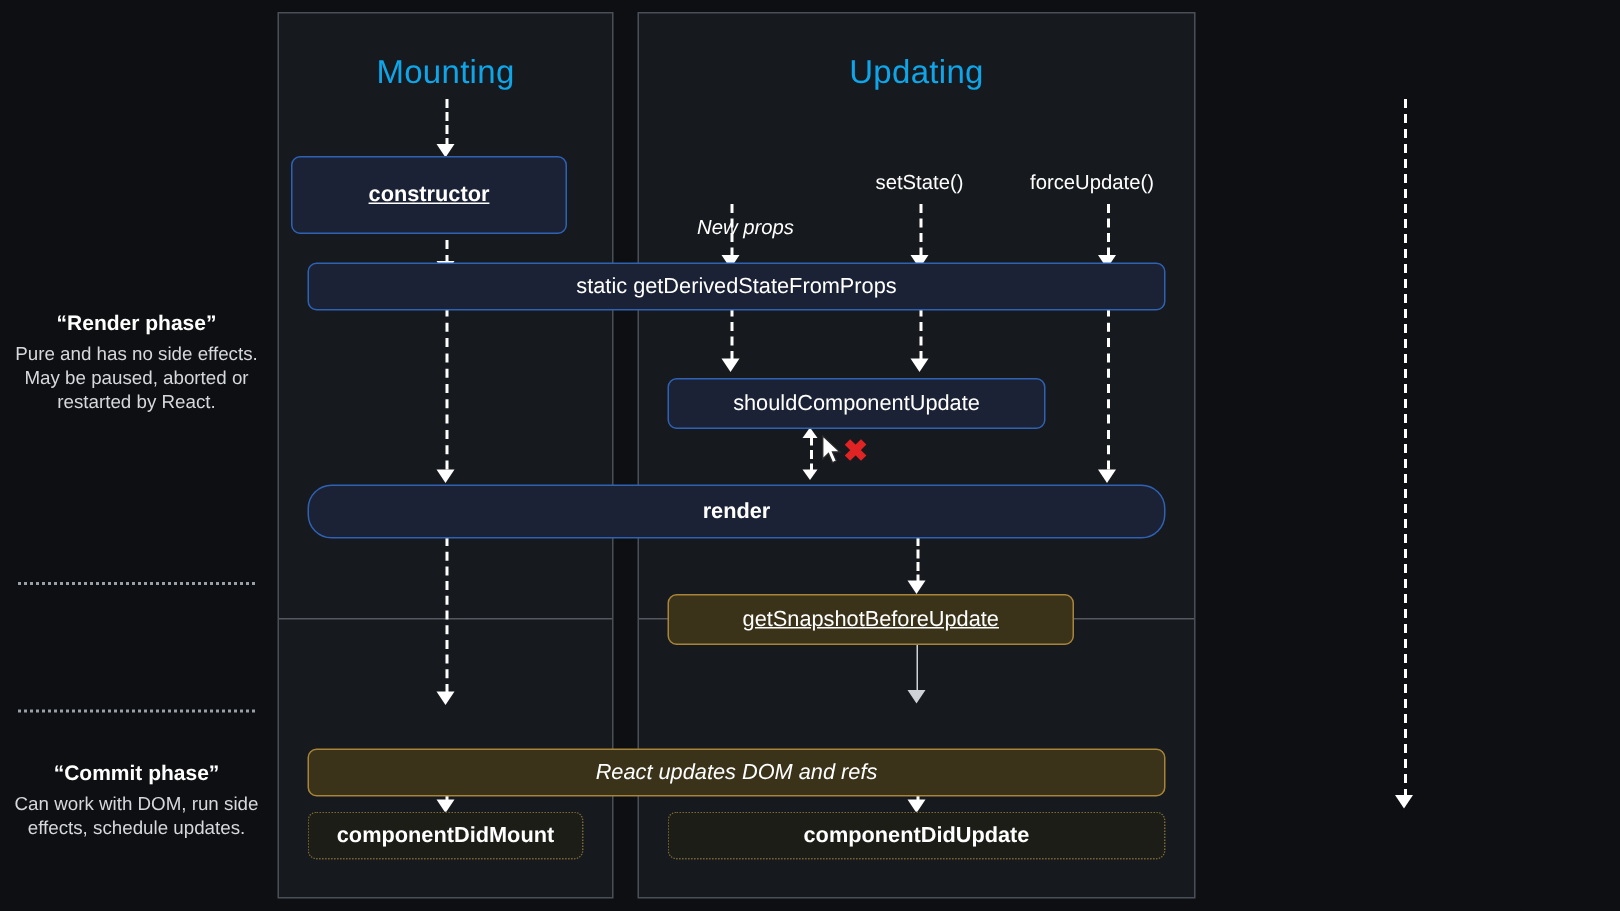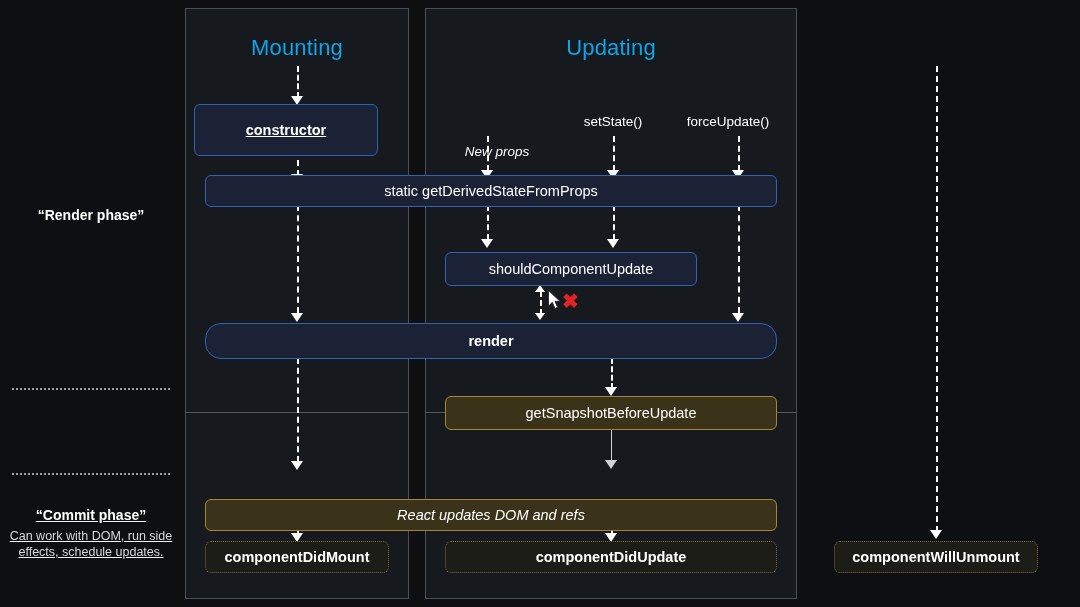--- a/index.html
+++ b/index.html
@@ -187,28 +187,29 @@
 </style>
 </head>
 <body>
 
 <div id="stage">
 
   <div id="legend">
 
     <div class="legend-block" style="top:186px;">
       <div class="legend-title">“Render phase”</div>
+      <div class="legend-body">Pure and has no side effects. May be paused, aborted or restarted by React.</div>
     </div>
 
     <div class="legend-rule" style="top:367px;"></div>
 
 
     <div class="legend-rule" style="top:452px;"></div>
 
-    <div class="legend-block" style="top:486px;text-decoration:underline;">
+    <div class="legend-block" style="top:486px;">
       <div class="legend-title">“Commit phase”</div>
       <div class="legend-body">Can work with DOM, run side effects, schedule updates.</div>
     </div>
 
   </div>
 
   <div class="panel" id="panel-mounting">
     <div class="panel-title">Mounting</div>
     <div class="phase-divider" style="top:403px;"></div>
   </div>
@@ -273,28 +274,27 @@
   <div class="arrowhead" style="left:936px; top:530px;"></div>
 
   <div class="node blue bold" style="left:194px; top:104px; width:184px; height:52px;text-decoration:underline;">constructor</div>
 
   <div class="node blue" style="left:205px; top:175px; width:572px; height:32px;">static getDerivedStateFromProps</div>
 
   <div class="node blue" style="left:445px; top:252px; width:252px; height:34px;">shouldComponentUpdate</div>
 
   <div class="node blue bold" style="left:205px; top:323px; width:572px; height:36px;border-radius:16px;">render</div>
 
-  <div class="node olive" style="left:445px; top:396px; width:332px; height:34px;">getSnapshotBeforeUpdate</div>
+  <div class="node olive" style="left:445px; top:396px; width:271px; height:34px;text-decoration:underline;">getSnapshotBeforeUpdate</div>
 
   <div class="node olive ital" style="left:205px; top:469px; width:572px; height:32px;">React updates DOM and refs</div>
 
   <div class="node olive-dotted bold" style="left:205px; top:541px; width:184px; height:32px;">componentDidMount</div>
 
   <div class="node olive-dotted bold" style="left:445px; top:541px; width:332px; height:32px;text-align:right;">componentDidUpdate</div>
 
-  <div class="node olive-dotted bold" style="left:834px; top:541px; width:204px; height:32px;">componentWillUnmount</div>
 
   <svg id="cursor-pointer" viewBox="0 0 14 20">
     <polygon points="0.5,0.5 0.5,16 4.3,12.3 7,18.5 9.6,17.2 7,11.3 12,11.3" fill="#ffffff" stroke="#2a2a2a" stroke-width="0.9"></polygon>
   </svg>
   <div id="reject-mark">✖</div>
 
 </div>
 
 </body></html>

